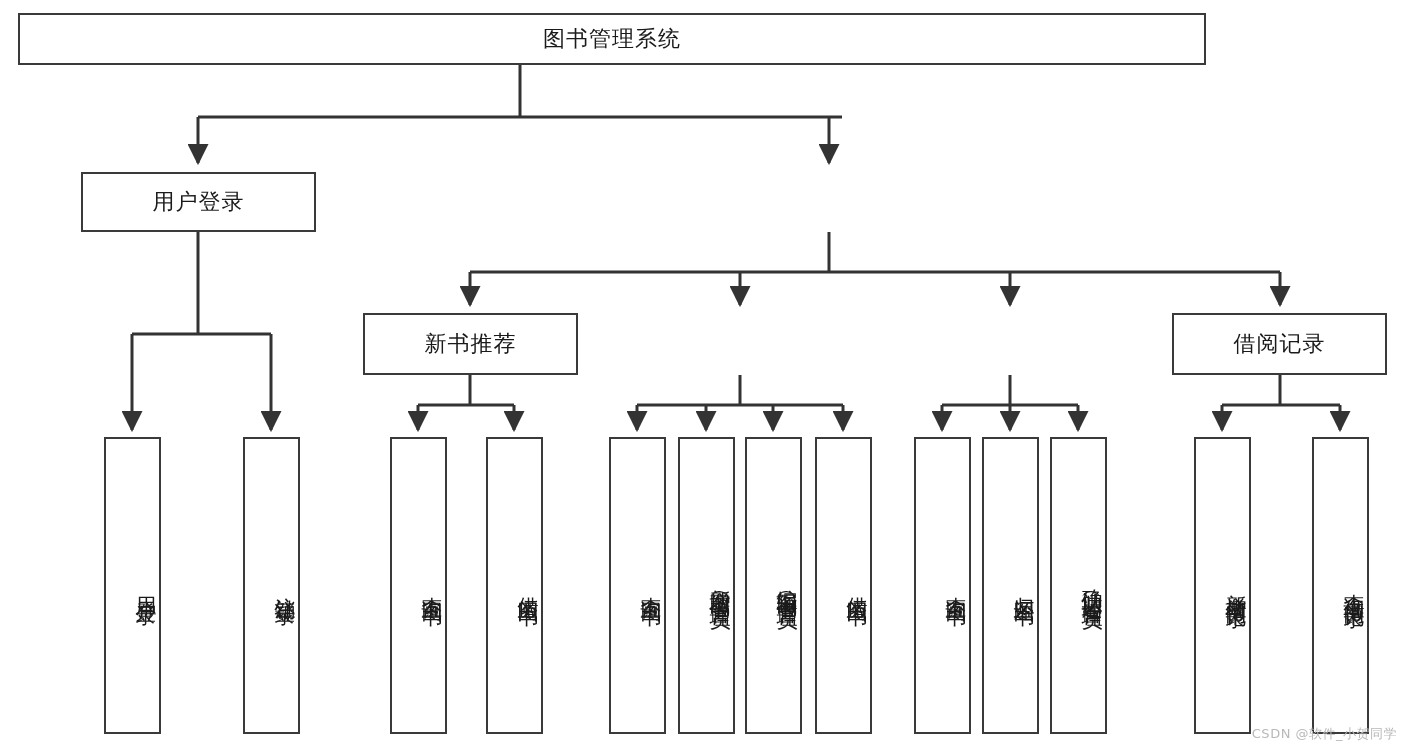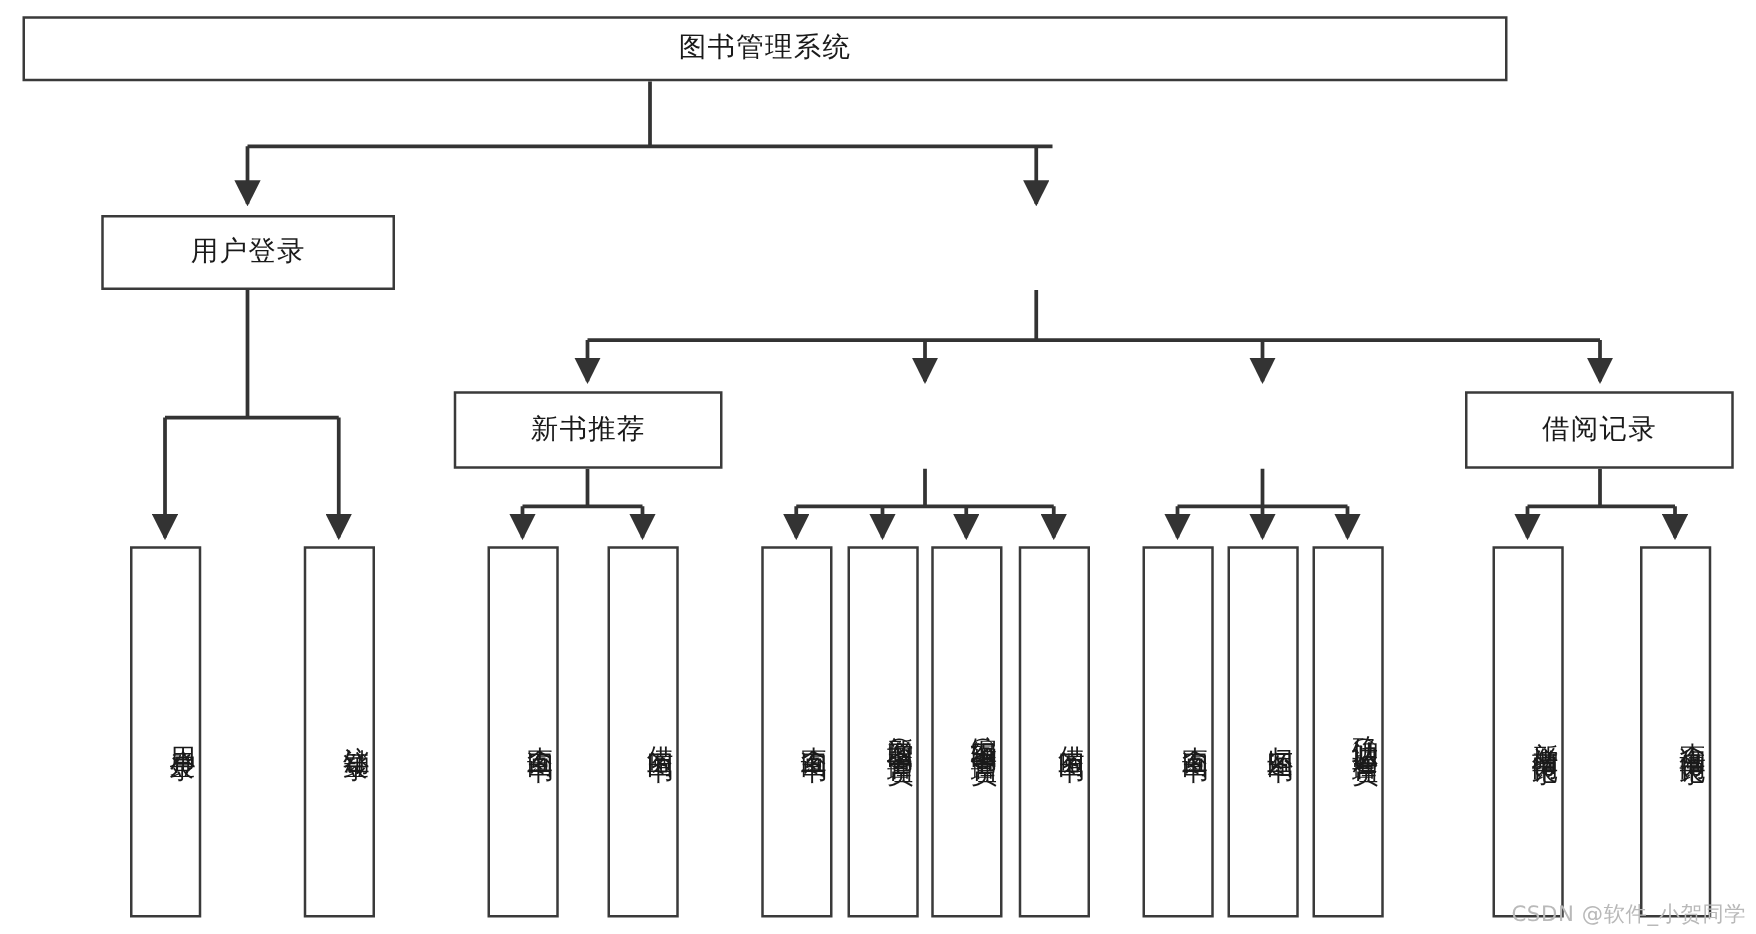--- a/index.html
+++ b/index.html
@@ -54,21 +54,21 @@
   }
   .node.vert .vtext {
     writing-mode: vertical-rl;
     text-orientation: upright;
     white-space: nowrap;
   }
   .watermark {
     position: absolute;
     right: 8px;
     bottom: 4px;
-    font-size: 17px;
+    font-size: 13px;
     color: #b9b9b9;
     letter-spacing: 0.5px;
     white-space: nowrap;
     font-family: "DejaVu Sans", "Liberation Sans", sans-serif;
   }
 </style>
 </head>
 <body>
 
 <div id="canvas">

